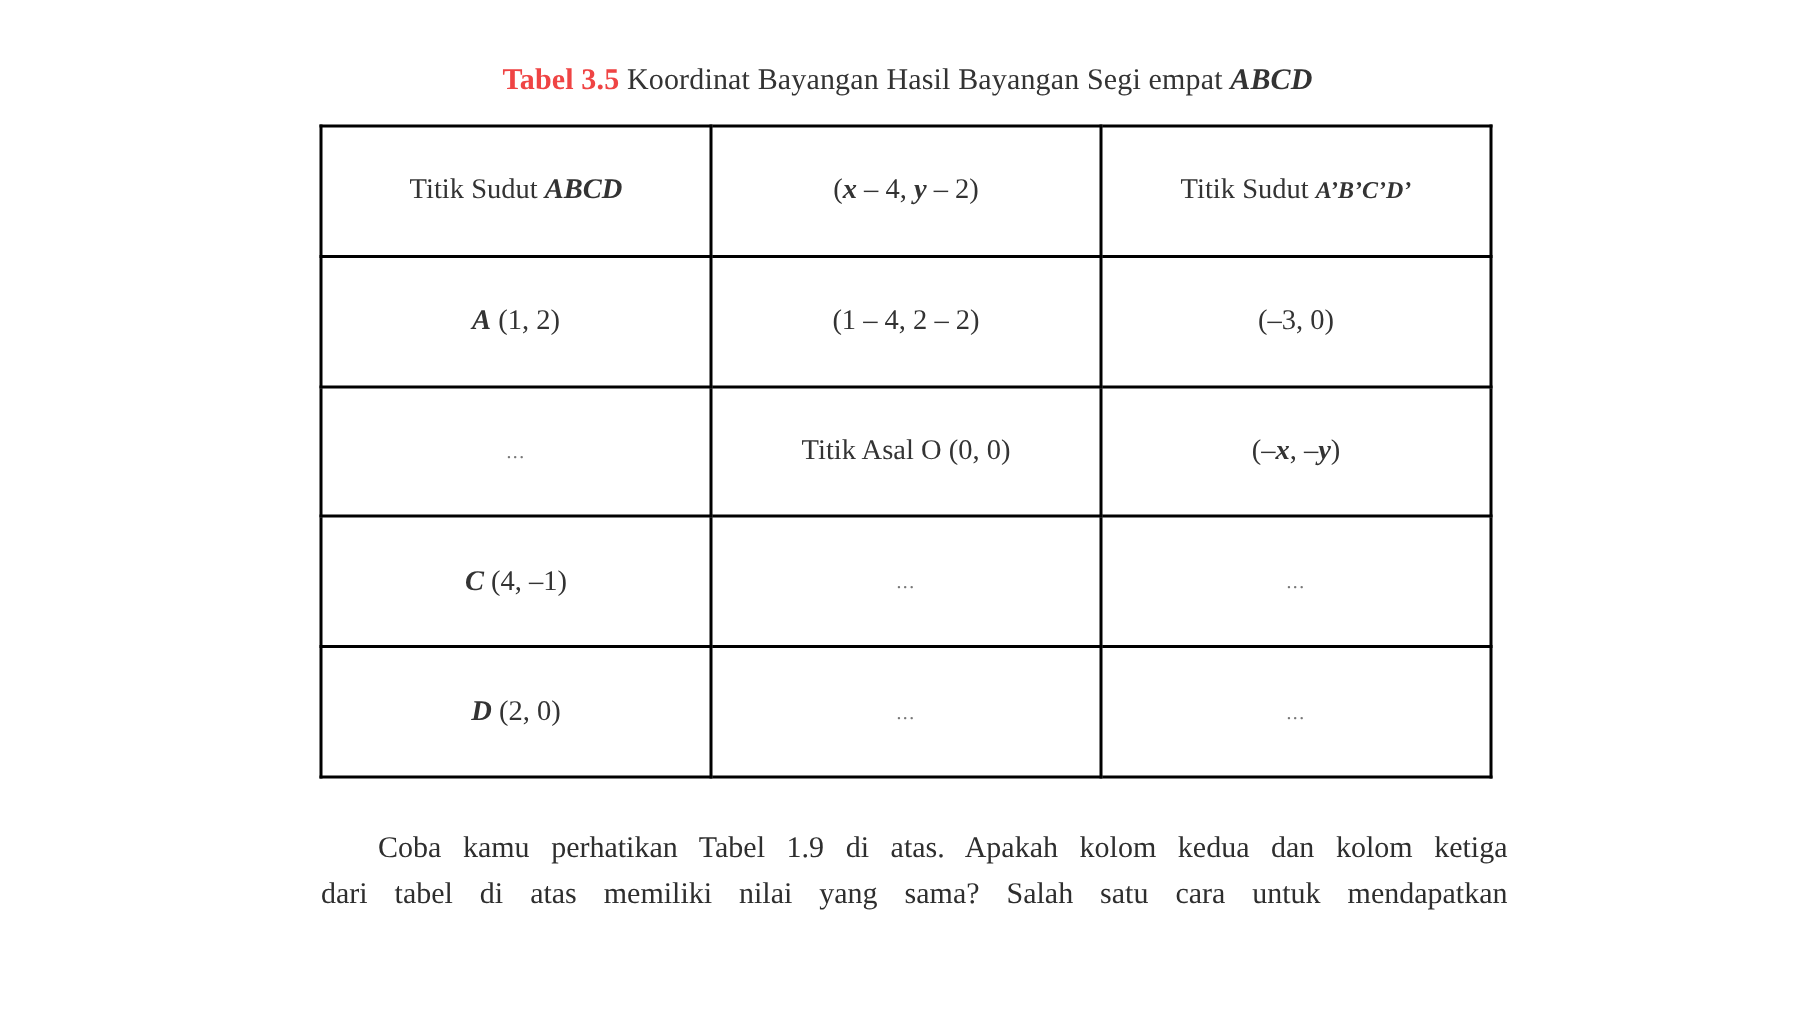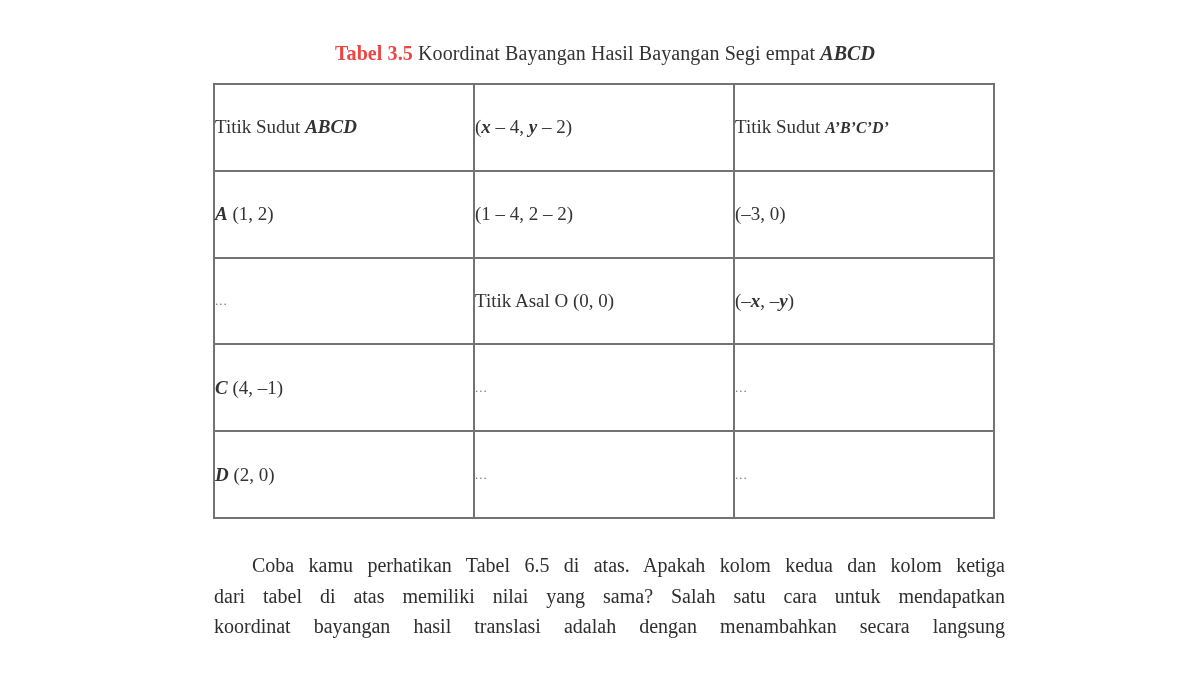--- a/index.html
+++ b/index.html
@@ -17,22 +17,22 @@
     }
     .caption .label { color: #ef4444; font-weight: bold; }
     .caption .it { font-style: italic; }
     table.t {
       position: absolute; left: 213px; top: 83px;
       width: 782px; height: 436px;
       border-collapse: collapse;
       table-layout: fixed;
     }
     table.t td {
-      border: 2px solid #737373;
-      vertical-align: middle;
+      border: 2px solid #000000;
+      text-align: center; vertical-align: middle;
       font-size: 19px; color: #333;
       height: 72px; padding: 0;
     }
     table.t td.dots { font-size: 13px; color: #777; letter-spacing: 1px; }
     .it { font-style: italic; font-weight: bold; }
     .para {
       position: absolute; left: 214px; top: 550px; width: 791px;
       height: 115px; overflow: hidden;
       font-size: 20px; line-height: 30.5px; color: #2e2e2e;
       text-align: justify;
@@ -80,16 +80,15 @@
   </tr>
   <tr>
     <td><span class="it">D</span><span> (2, 0)</span></td>
     <td class="dots">...</td>
     <td class="dots">...</td>
   </tr>
 </tbody>
   </table>
 
 <div class="para">
-  <span class="line first">Coba kamu perhatikan Tabel 6.5 di atas. Apakah kolom kedua dan  kolom ketiga</span>
+  <span class="line first">Coba kamu perhatikan Tabel 1.9 di atas. Apakah kolom kedua dan  kolom ketiga</span>
   <span class="line">dari tabel di atas memiliki nilai yang sama? Salah satu cara untuk mendapatkan</span>
-  <span class="line">koordinat bayangan hasil translasi adalah dengan menambahkan secara langsung</span>
 </div>
 
 </body></html>

